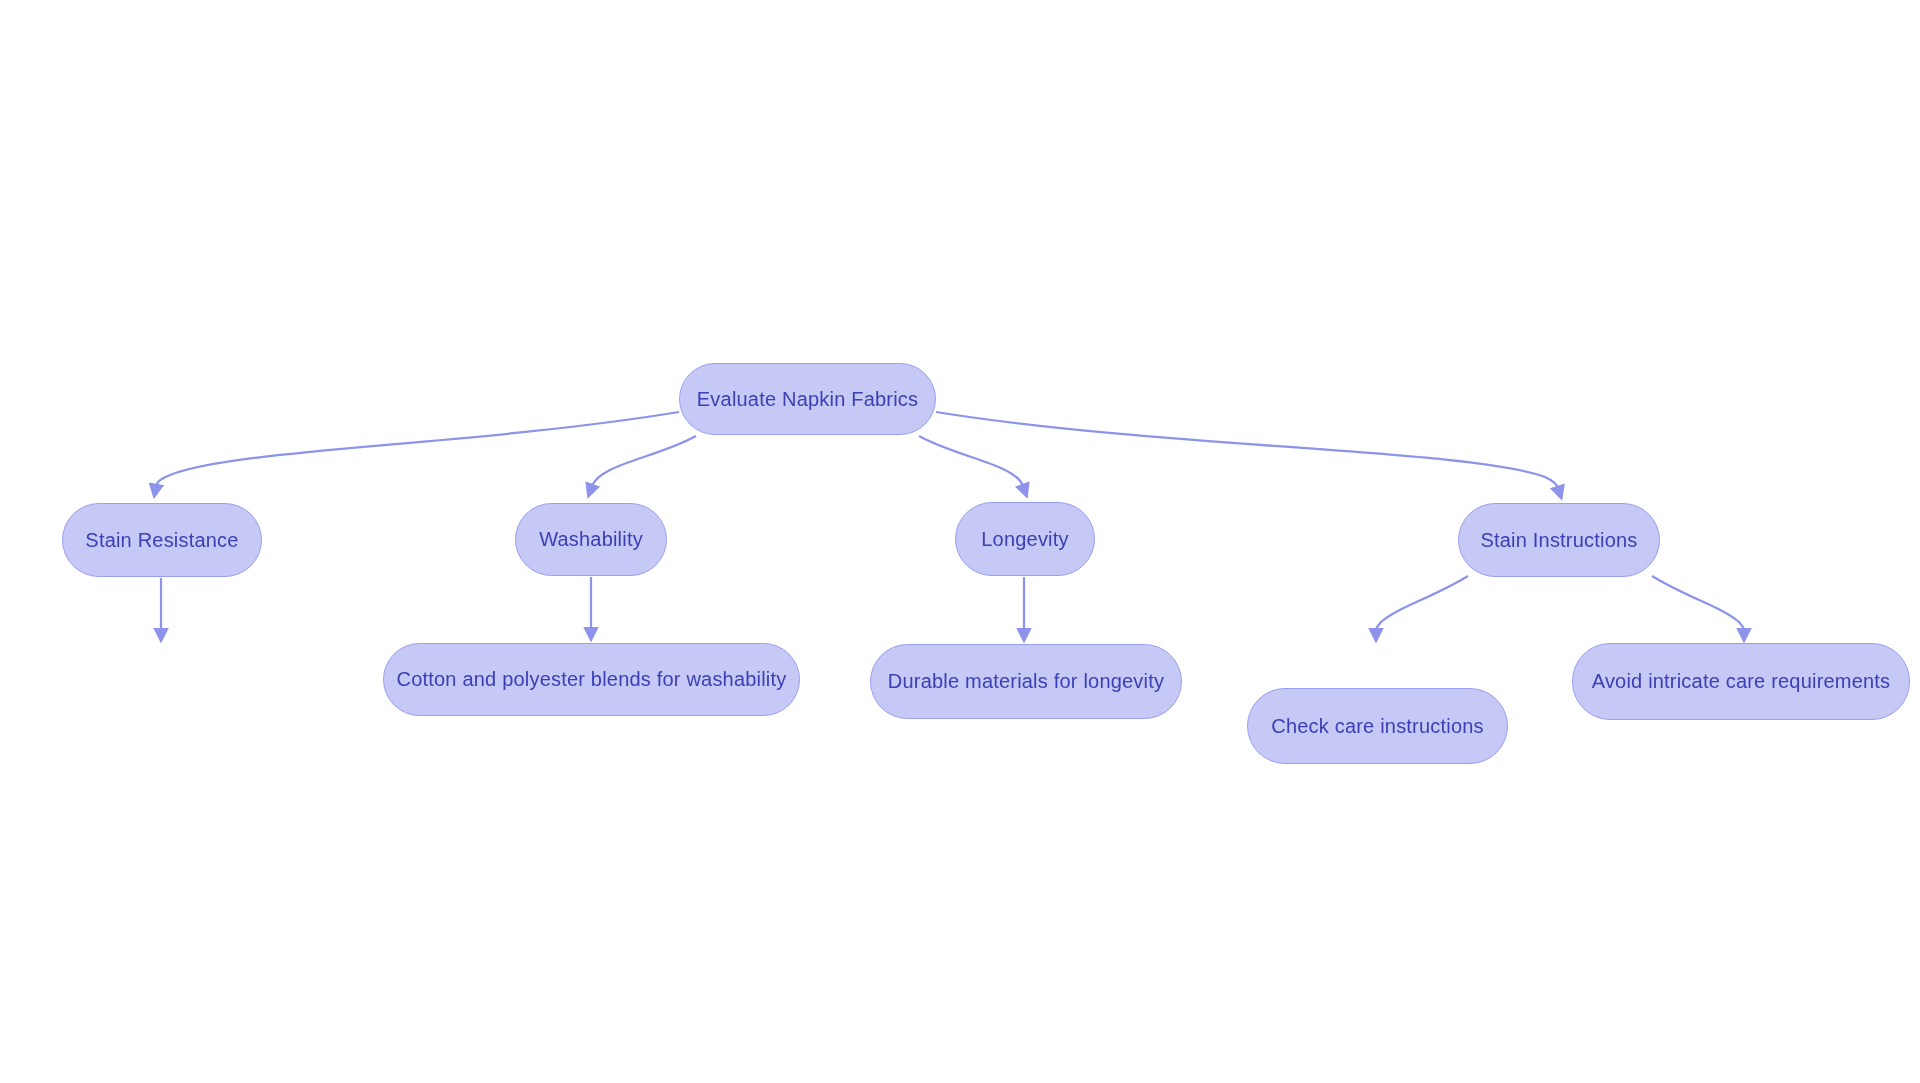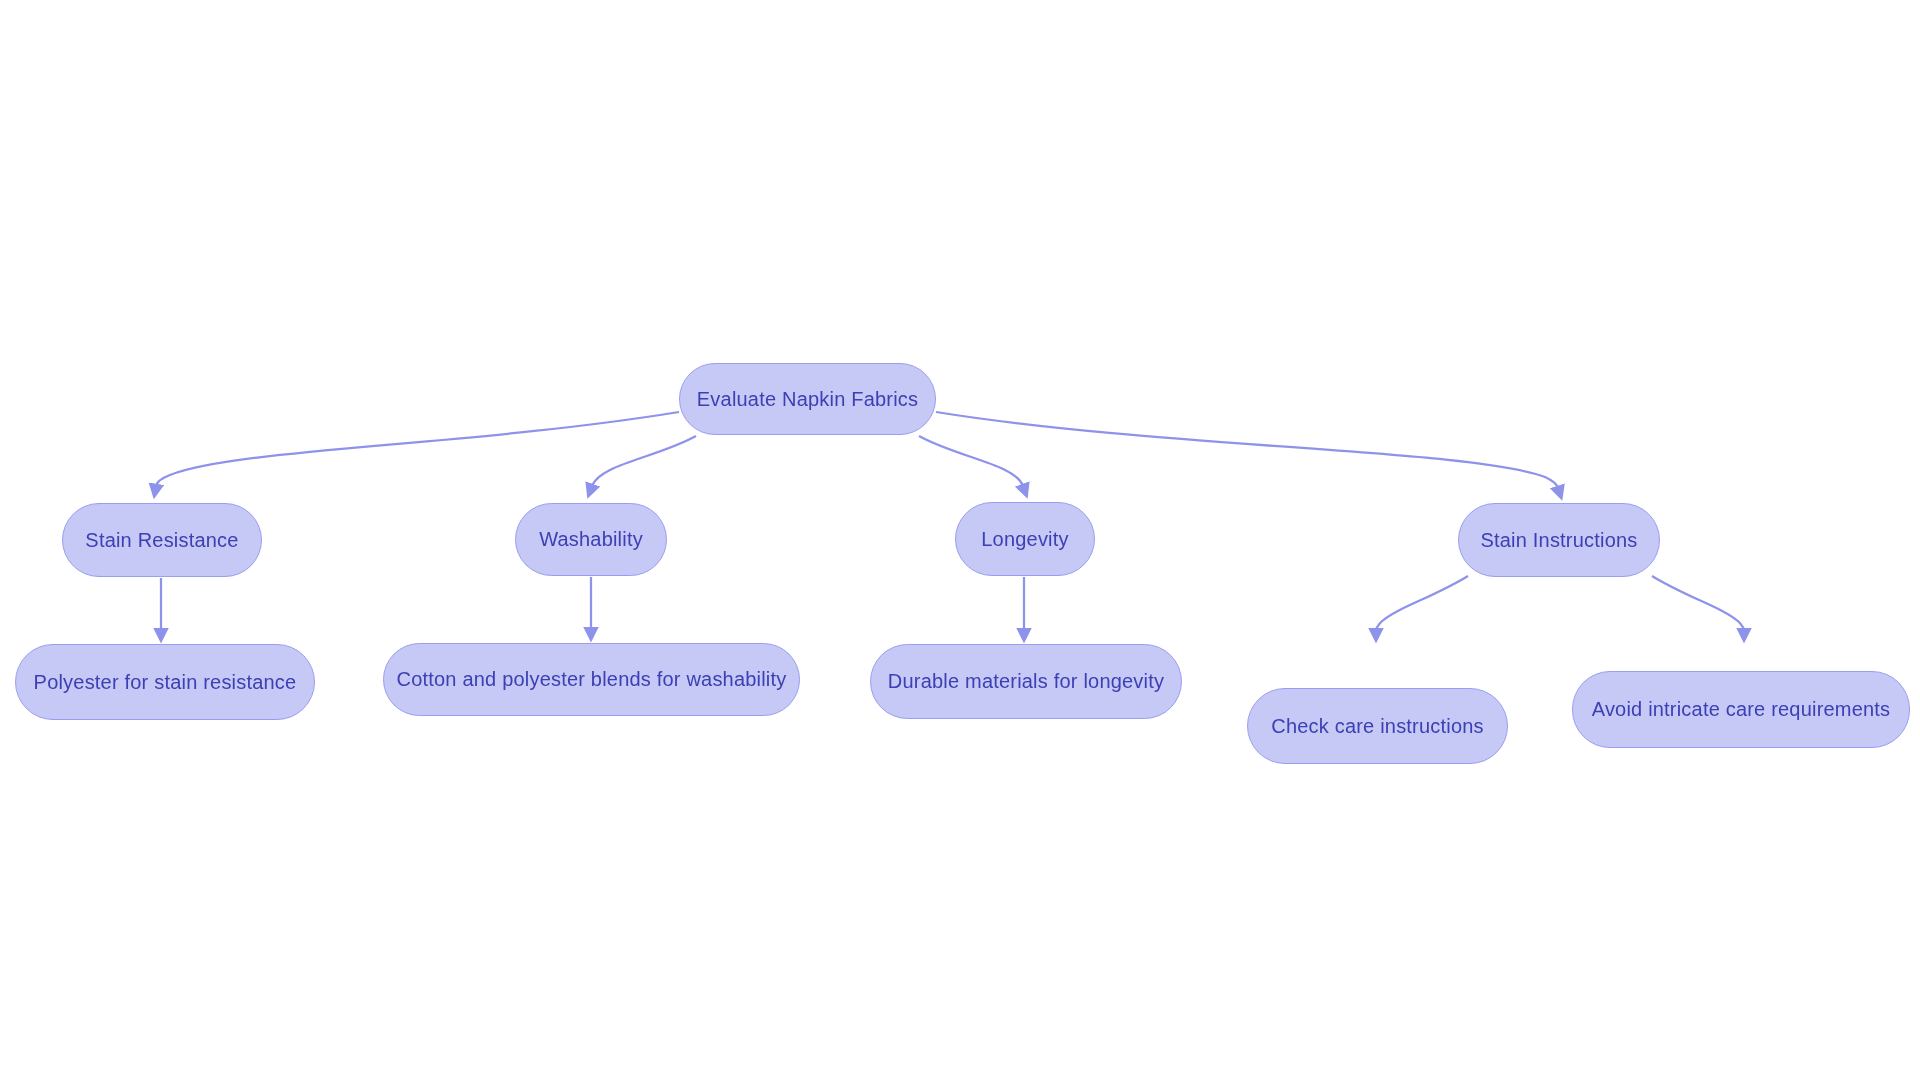--- a/index.html
+++ b/index.html
@@ -64,23 +64,22 @@
   <div class="node" style="left:679px;top:363px;width:257px;height:72px;">Evaluate Napkin Fabrics</div>
 
   <div class="node" style="left:62px;top:503px;width:200px;height:74px;">Stain Resistance</div>
 
   <div class="node" style="left:515px;top:503px;width:152px;height:73px;">Washability</div>
 
   <div class="node" style="left:955px;top:502px;width:140px;height:74px;">Longevity</div>
 
   <div class="node" style="left:1458px;top:503px;width:202px;height:74px;">Stain Instructions</div>
 
-  <div class="node" style="left:15px;top:644px;width:300px;height:76px;">Polyester for stain resistance</div>
 
   <div class="node" style="left:383px;top:643px;width:417px;height:73px;">Cotton and polyester blends for washability</div>
 
   <div class="node" style="left:870px;top:644px;width:312px;height:75px;">Durable materials for longevity</div>
 
   <div class="node" style="left:1247px;top:643px;width:261px;height:76px;margin-top:45px;">Check care instructions</div>
 
-  <div class="node" style="left:1572px;top:643px;width:338px;height:77px;margin-top:28px;">Avoid intricate care requirements</div>
+  <div class="node" style="left:1572px;top:643px;width:338px;height:77px;">Avoid intricate care requirements</div>
 
 </div>
 
 </body></html>

